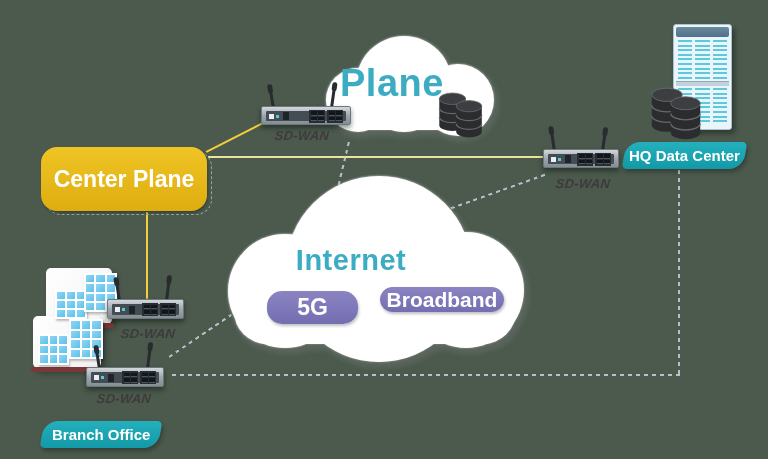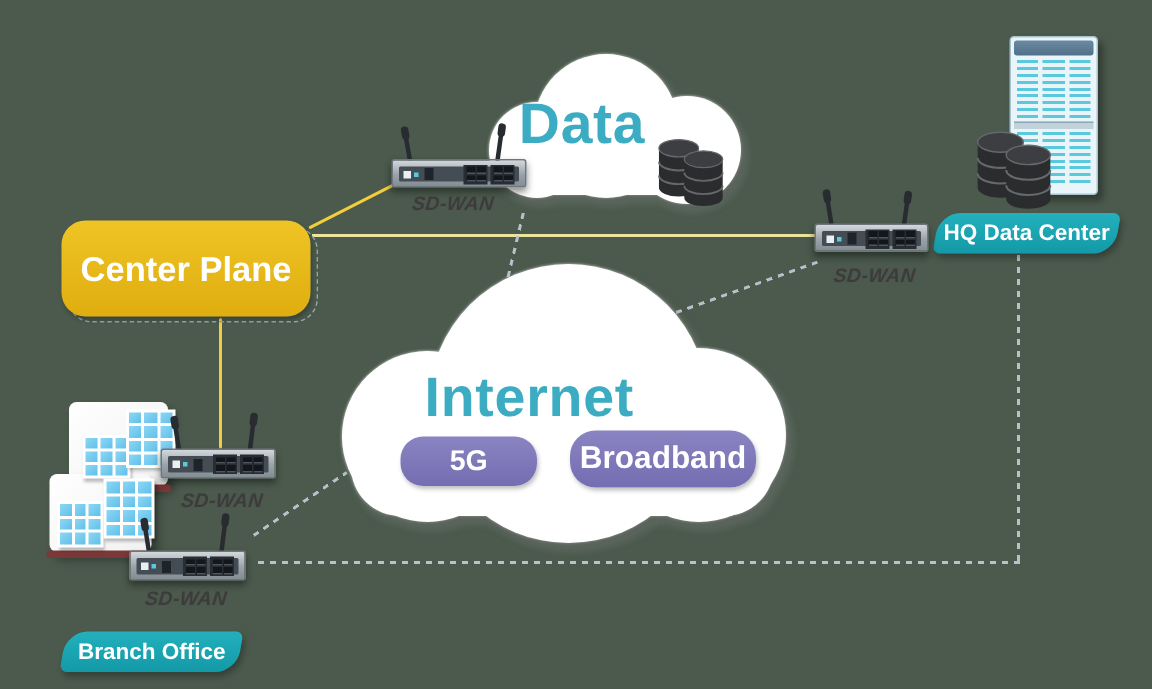--- a/index.html
+++ b/index.html
@@ -78,45 +78,45 @@
   <div class="control-plane">
     <span>Center Plane</span>
   </div>
 
   <div class="cloud" style="left:326px;top:30px;width:168px;height:110px;">
     <div class="cc" style="left:30px;top:6px;width:96px;height:96px;"></div>
     <div class="cc" style="left:0;top:38px;width:64px;height:64px;"></div>
     <div class="cc" style="left:96px;top:34px;width:72px;height:72px;"></div>
     <div style="left:6px;top:56px;width:156px;height:44px;border-radius:22px;"></div>
   </div>
-  <div class="cloud-label" style="left:340px;top:62px;width:96px;font-size:38px;">Data</div>
+  <div class="cloud-label" style="left:340px;top:62px;width:96px;font-size:38px;">Plane</div>
   <svg class="db" style="left:436px;top:91px;" width="33" height="42" viewBox="0 0 40 50">
       <path d="M4 9 v32 a16 7 0 0 0 32 0 V9" fill="#2B2C2E"></path>
       <path d="M4 20 a16 7 0 0 0 32 0" fill="none" stroke="#66686C" stroke-width="1.5"></path>
       <path d="M4 31 a16 7 0 0 0 32 0" fill="none" stroke="#66686C" stroke-width="1.5"></path>
       <ellipse cx="20" cy="9" rx="16" ry="7" fill="#3D3E42" stroke="#66686C"></ellipse>
     </svg>
   <svg class="db" style="left:452px;top:99px;" width="34" height="40" viewBox="0 0 40 50">
       <path d="M4 9 v32 a16 7 0 0 0 32 0 V9" fill="#2B2C2E"></path>
       <path d="M4 20 a16 7 0 0 0 32 0" fill="none" stroke="#66686C" stroke-width="1.5"></path>
       <path d="M4 31 a16 7 0 0 0 32 0" fill="none" stroke="#66686C" stroke-width="1.5"></path>
       <ellipse cx="20" cy="9" rx="16" ry="7" fill="#3D3E42" stroke="#66686C"></ellipse>
     </svg>
 
   <div class="cloud" style="left:228px;top:176px;width:292px;height:176px;">
     <div class="cc" style="left:58px;top:0;width:186px;height:186px;"></div>
     <div class="cc" style="left:0;top:58px;width:114px;height:114px;"></div>
     <div class="cc" style="left:180px;top:56px;width:116px;height:116px;"></div>
     <div style="left:6px;top:102px;width:282px;height:66px;border-radius:33px;"></div>
   </div>
-  <div class="cloud-label" style="left:283px;top:244px;width:136px;font-size:37px;">Internet</div>
-  <div class="pbadge" style="left:267px;top:291px;width:91px;height:33px;border-radius:15px;font-size:19px;">
+  <div class="cloud-label" style="left:283px;top:244px;width:136px;font-size:29px;">Internet</div>
+  <div class="pbadge" style="left:267px;top:291px;width:91px;height:33px;border-radius:15px;font-size:23px;">
       <span>5G</span>
     </div>
-  <div class="pbadge" style="left:380px;top:287px;width:124px;height:38px;border-radius:17px;font-size:21px;">
+  <div class="pbadge" style="left:380px;top:287px;width:124px;height:25px;border-radius:17px;font-size:21px;">
       <span>Broadband</span>
     </div>
 
 
   <div class="rack">
     <div class="rack-head"></div>
     <div class="rack-rows rr1">
         <i></i>
         <i></i>
         <i></i>

